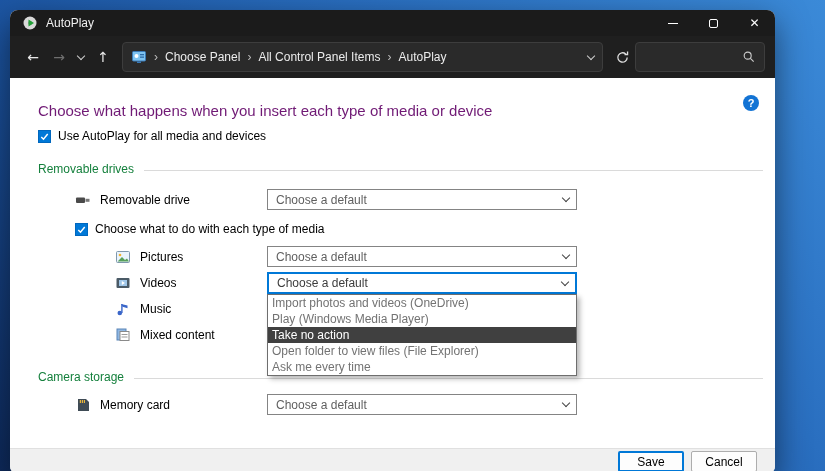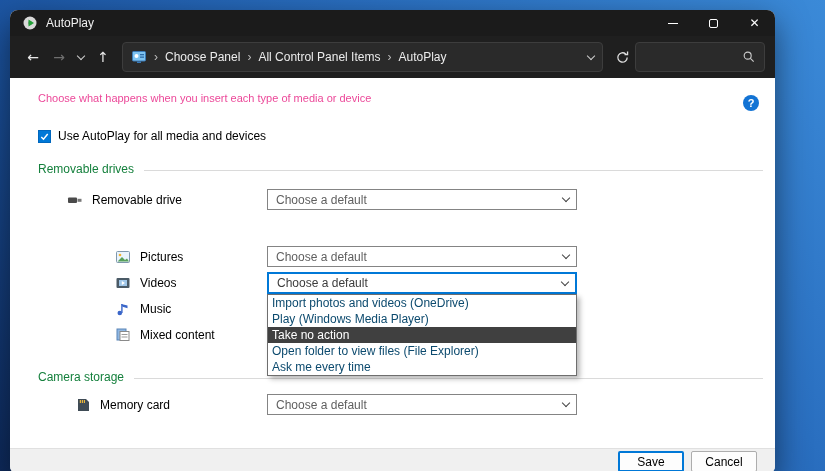--- a/index.html
+++ b/index.html
@@ -25,38 +25,38 @@
   .addressbar{ flex:1; height:30px; margin:0 6px; background:#2a2a2a; border:1px solid #3d3d3d; border-radius:4px;
     display:flex; align-items:center; padding:0 8px; gap:7px; color:#ececec; font-size:12px; }
   .crumb{ white-space:nowrap; }
   .crumb-sep{ color:#bdbdbd; font-size:12px; }
   .addr-spacer{ flex:1; }
   .searchbox{ width:130px; height:30px; background:#2a2a2a; border:1px solid #3d3d3d; border-radius:4px;
     display:flex; align-items:center; padding:0 8px; }
   .searchbox input{ flex:1; background:transparent; border:none; outline:none; color:#ddd; font-size:12px; min-width:0; }
   
   .content{ position:relative; flex:1; background:#fff; font-size:12px; color:#000; }
-  .heading{ position:absolute; left:28px; top:14px; font-size:11px; color:#ec4899; }
+  .heading{ position:absolute; left:28px; top:24px; font-size:15px; color:#701a75; }
   .help{ position:absolute; left:733px; top:17px; width:16px; height:16px; border-radius:50%;
     background:#1273d4; color:#fff; font-size:11px; font-weight:bold; display:flex; align-items:center; justify-content:center; }
   .cbrow{ position:absolute; display:flex; align-items:center; gap:7px; }
   .checkbox{ width:13px; height:13px; background:#0078d7; border:1px solid #0067be; display:flex; align-items:center; justify-content:center; flex:0 0 auto; }
   .section{ position:absolute; left:28px; right:12px; display:flex; align-items:center; gap:10px; color:#15803d; }
   .section .rule{ flex:1; height:1px; background:#dadada; margin-top:2px; }
   .mrow{ position:absolute; display:flex; align-items:center; gap:9px; height:21px; }
   .icon16{ width:16px; height:16px; flex:0 0 auto; }
   .combo{ position:absolute; width:310px; height:21px; background:#fff; border:1px solid #848484; display:flex; align-items:center; }
   .combo .val{ flex:1; padding-left:8px; color:#5f5f5f; white-space:nowrap; overflow:hidden; }
   .combo .chevbox{ width:20px; display:flex; justify-content:center; }
   .combo .dchev{ width:6px; height:6px; border-right:1.3px solid #444; border-bottom:1.3px solid #444; transform:rotate(45deg); margin-top:-3px; display:block; }
   .combo.focused{ height:22px; border:2px solid #0078d7; }
   .combo.focused .val{ color:#3c3c3c; }
   .droplist{ position:absolute; left:257px; top:216px; width:310px; background:#fff; border:1px solid #6e6e6e;
     box-shadow:3px 3px 5px rgba(0,0,0,.28); z-index:5; }
-  .opt{ height:16px; line-height:16px; padding-left:4px; white-space:nowrap; overflow:hidden; color:#0c4a6e; }
+  .opt{ height:16px; line-height:16px; padding-left:4px; white-space:nowrap; overflow:hidden; color:#737373; }
   .opt.selected{ background:#404040; color:#fff; }
   
   .bottombar{ height:26px; background:#f0f0f0; border-top:1px solid #e0e0e0; display:flex; align-items:center;
     justify-content:flex-end; gap:7px; padding-right:18px; flex:0 0 auto; }
   .btn{ min-width:66px; height:21px; display:flex; align-items:center; justify-content:center;
     background:#fdfdfd; border:1px solid #adadad; border-radius:2px; font-size:12px; color:#000; }
   .btn.primary{ border:2px solid #0078d7; }
 </style>
 </head>
 <body>
@@ -145,34 +145,42 @@
           </svg>
         </span>
         <span>Use AutoPlay for all media and devices</span>
       </div>
 
       <div class="section" style="top:84px;">
         <span>Removable drives</span>
         <span class="rule"></span>
       </div>
 
-      <div class="mrow" style="left:57px; top:111px;">
+      <div class="mrow" style="left:65px; top:111px;">
         <svg class="icon16" viewBox="0 0 16 16">
           <rect x="1" y="5.5" width="9" height="5.5" rx="1" fill="#4a4a4a"></rect>
           <rect x="10.5" y="6.8" width="4" height="3" fill="#787878"></rect>
         </svg>
         <span>Removable drive</span>
       </div>
       <div class="combo" style="left:257px; top:111px;">
         <span class="val">Choose a default</span>
         <span class="chevbox">
             <span class="dchev"></span>
           </span>
       </div>
 
+      <div class="cbrow" style="left:65px; top:144px;">
+        <span class="checkbox">
+          <svg width="11" height="11" viewBox="0 0 12 12">
+            <path d="M2.5 6.5l2.4 2.4 4.6-5.6" stroke="#fff" stroke-width="1.6" fill="none"></path>
+          </svg>
+        </span>
+        <span>Choose what to do with each type of media</span>
+      </div>
 
       <div class="mrow" style="left:105px; top:168px;">
         <svg class="icon16" viewBox="0 0 16 16">
           <rect x="1.5" y="2.5" width="13" height="11" rx="1" fill="#eaf4fd" stroke="#7f98ad"></rect>
           <circle cx="5" cy="6" r="1.3" fill="#f2b22e"></circle>
           <path d="M2.5 12.5 L7 8 L10 11 L12 9.5 L14 12.5 Z" fill="#57a05a"></path>
         </svg>
         <span>Pictures</span>
       </div>
       <div class="combo" style="left:257px; top:168px;">

